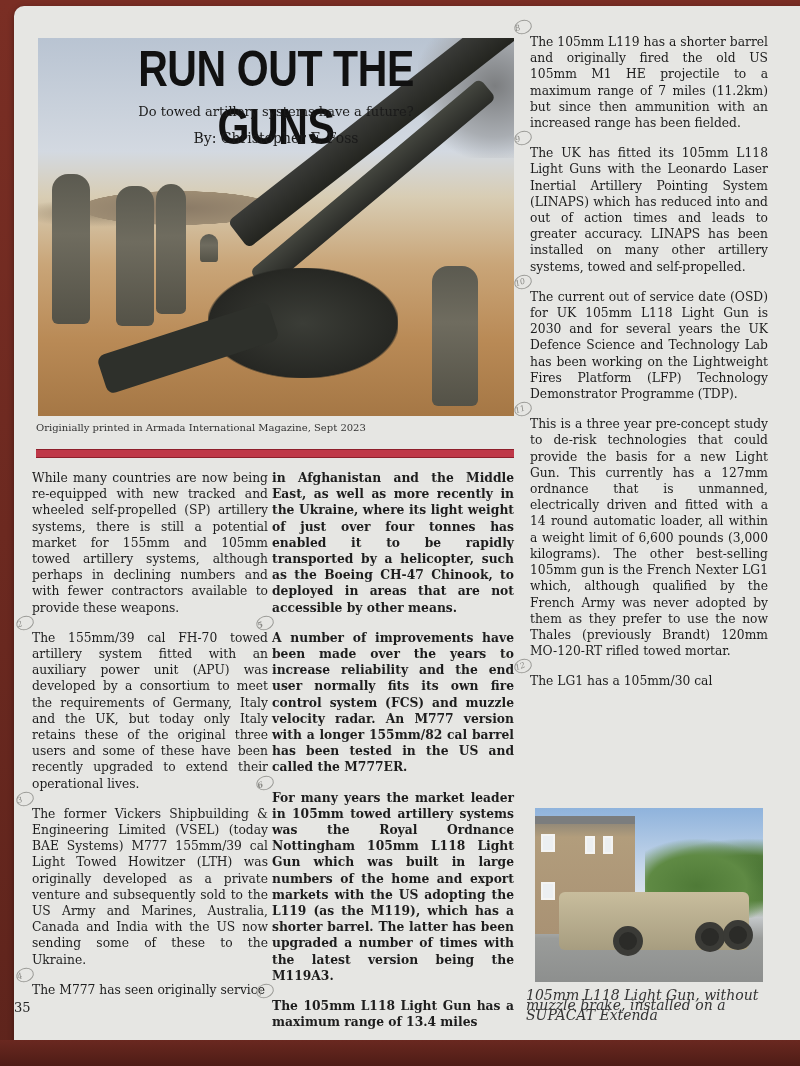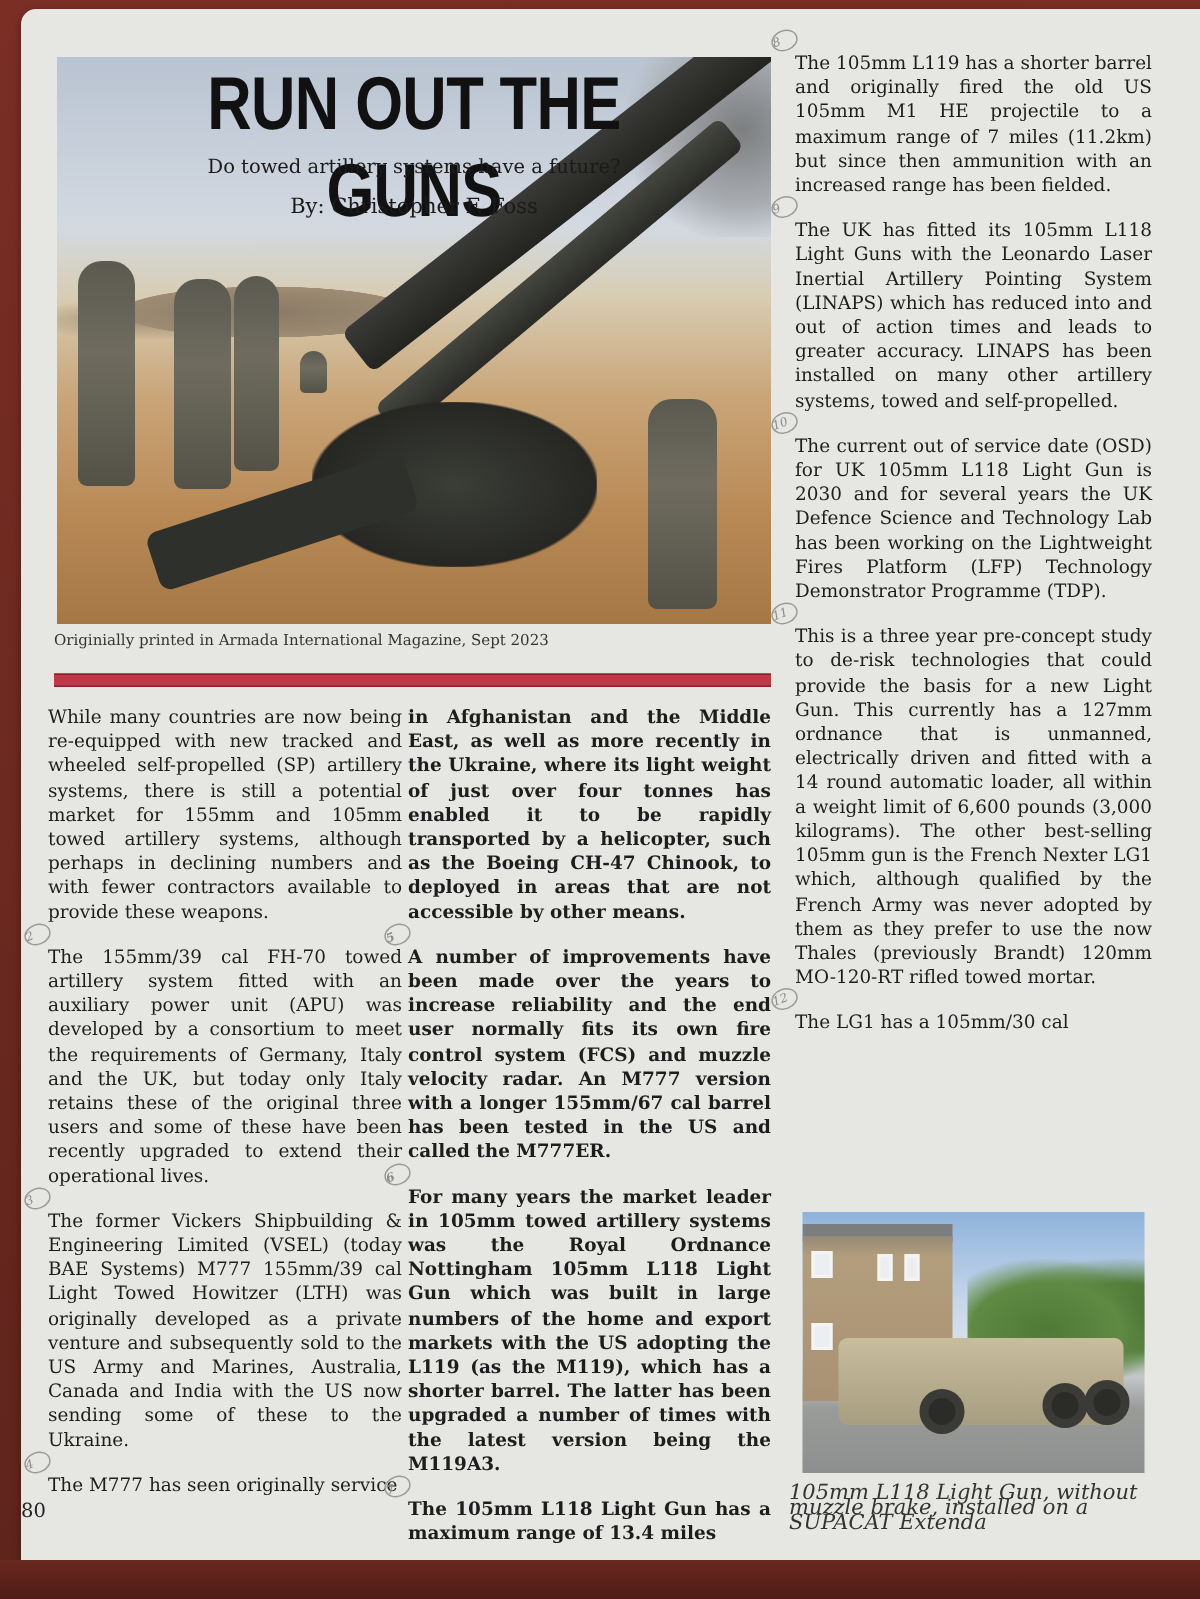--- a/index.html
+++ b/index.html
@@ -160,21 +160,21 @@
 
 <div class="col col1">
   <p><span>While many countries are now being re-equipped with new tracked and wheeled self-propelled (SP) artillery systems, there is still a potential market for 155mm and 105mm towed artillery systems, although perhaps in declining numbers and with fewer contractors available to provide these weapons.</span></p>
   <p><span class="note-mark">2</span><span>The 155mm/39 cal FH-70 towed artillery system fitted with an auxiliary power unit (APU) was developed by a consortium to meet the requirements of Germany, Italy and the UK, but today only Italy retains these of the original three users and some of these have been recently upgraded to extend their operational lives.</span></p>
   <p><span class="note-mark">3</span><span>The former Vickers Shipbuilding &amp; Engineering Limited (VSEL) (today BAE Systems) M777 155mm/39 cal Light Towed Howitzer (LTH) was originally developed as a private venture and subsequently sold to the US Army and Marines, Australia, Canada and India with the US now sending some of these to the Ukraine.</span></p>
   <p><span class="note-mark">4</span><span>The M777 has seen originally service</span></p>
 </div>
 
 <div class="col col2">
   <p><span>in Afghanistan and the Middle East, as well as more recently in the Ukraine, where its light weight of just over four tonnes has enabled it to be rapidly transported by a helicopter, such as the Boeing CH-47 Chinook, to deployed in areas that are not accessible by other means.</span></p>
-  <p><span class="note-mark">5</span><span>A number of improvements have been made over the years to increase reliability and the end user normally fits its own fire control system (FCS) and muzzle velocity radar. An M777 version with a longer 155mm/67 cal barrel has been tested in the US and called the M777ER.</span></p>
+  <p><span class="note-mark">5</span><span>A number of improvements have been made over the years to increase reliability and the end user normally fits its own fire control system (FCS) and muzzle velocity radar. An M777 version with a longer 155mm/82 cal barrel has been tested in the US and called the M777ER.</span></p>
   <p><span class="note-mark">6</span><span>For many years the market leader in 105mm towed artillery systems was the Royal Ordnance Nottingham 105mm L118 Light Gun which was built in large numbers of the home and export markets with the US adopting the L119 (as the M119), which has a shorter barrel. The latter has been upgraded a number of times with the latest version being the M119A3.</span></p>
   <p><span class="note-mark">7</span><span>The 105mm L118 Light Gun has a maximum range of 13.4 miles</span></p>
 </div>
 
 <div class="col col3">
   <p><span class="note-mark">8</span><span>The 105mm L119 has a shorter barrel and originally fired the old US 105mm M1 HE projectile to a maximum range of 7 miles (11.2km) but since then ammunition with an increased range has been fielded.</span></p>
   <p><span class="note-mark">9</span><span>The UK has fitted its 105mm L118 Light Guns with the Leonardo Laser Inertial Artillery Pointing System (LINAPS) which has reduced into and out of action times and leads to greater accuracy. LINAPS has been installed on many other artillery systems, towed and self-propelled.</span></p>
   <p><span class="note-mark">10</span><span>The current out of service date (OSD) for UK 105mm L118 Light Gun is 2030 and for several years the UK Defence Science and Technology Lab has been working on the Lightweight Fires Platform (LFP) Technology Demonstrator Programme (TDP).</span></p>
   <p><span class="note-mark">11</span><span>This is a three year pre-concept study to de-risk technologies that could provide the basis for a new Light Gun. This currently has a 127mm ordnance that is unmanned, electrically driven and fitted with a 14 round automatic loader, all within a weight limit of 6,600 pounds (3,000 kilograms). The other best-selling 105mm gun is the French Nexter LG1 which, although qualified by the French Army was never adopted by them as they prefer to use the now Thales (previously Brandt) 120mm MO-120-RT rifled towed mortar.</span></p>
   <p><span class="note-mark">12</span><span>The LG1 has a 105mm/30 cal</span></p>
@@ -190,13 +190,13 @@
   </div>
   <div class="trees"></div>
   <div class="truck">
     <div class="wheel" style="left:54px;top:34px;"></div>
     <div class="wheel" style="left:136px;top:30px;"></div>
     <div class="wheel" style="left:164px;top:28px;"></div>
   </div>
 </div>
 <div class="inset-caption">105mm L118 Light Gun, without muzzle brake, installed on a SUPACAT Extenda</div>
 
-<div class="page-number">80</div>
+<div class="page-number">35</div>
 
 </body></html>

